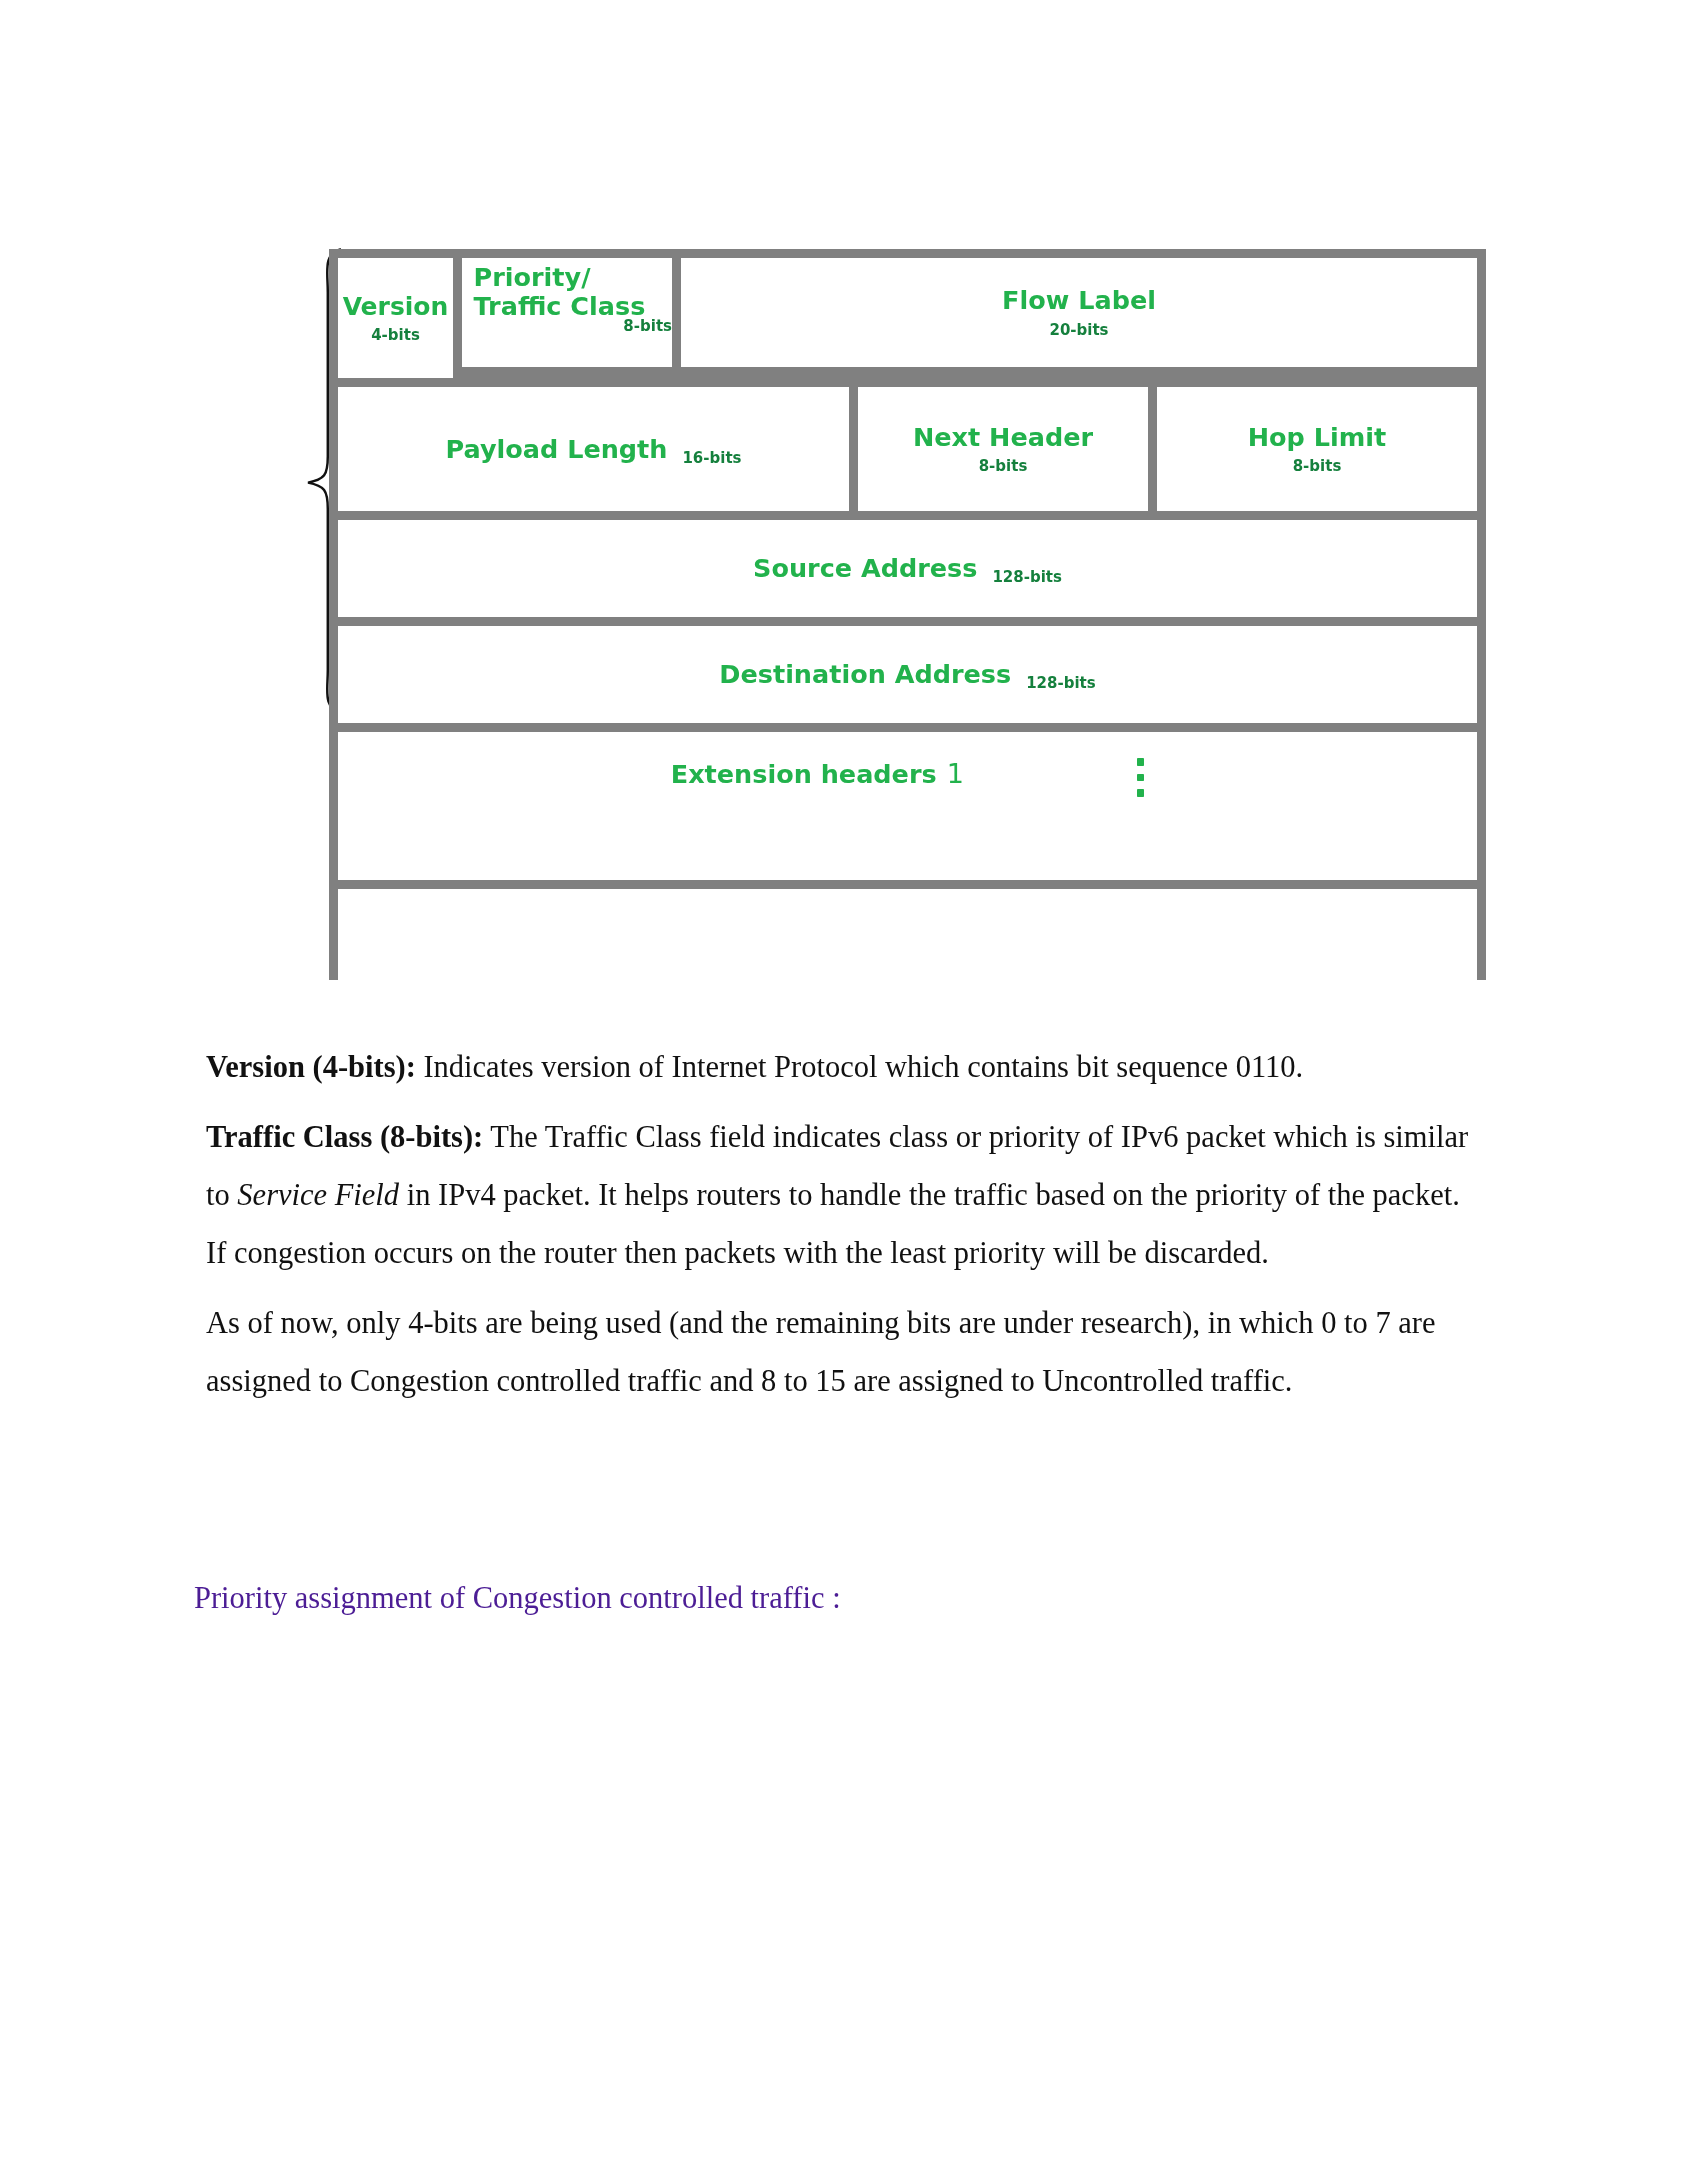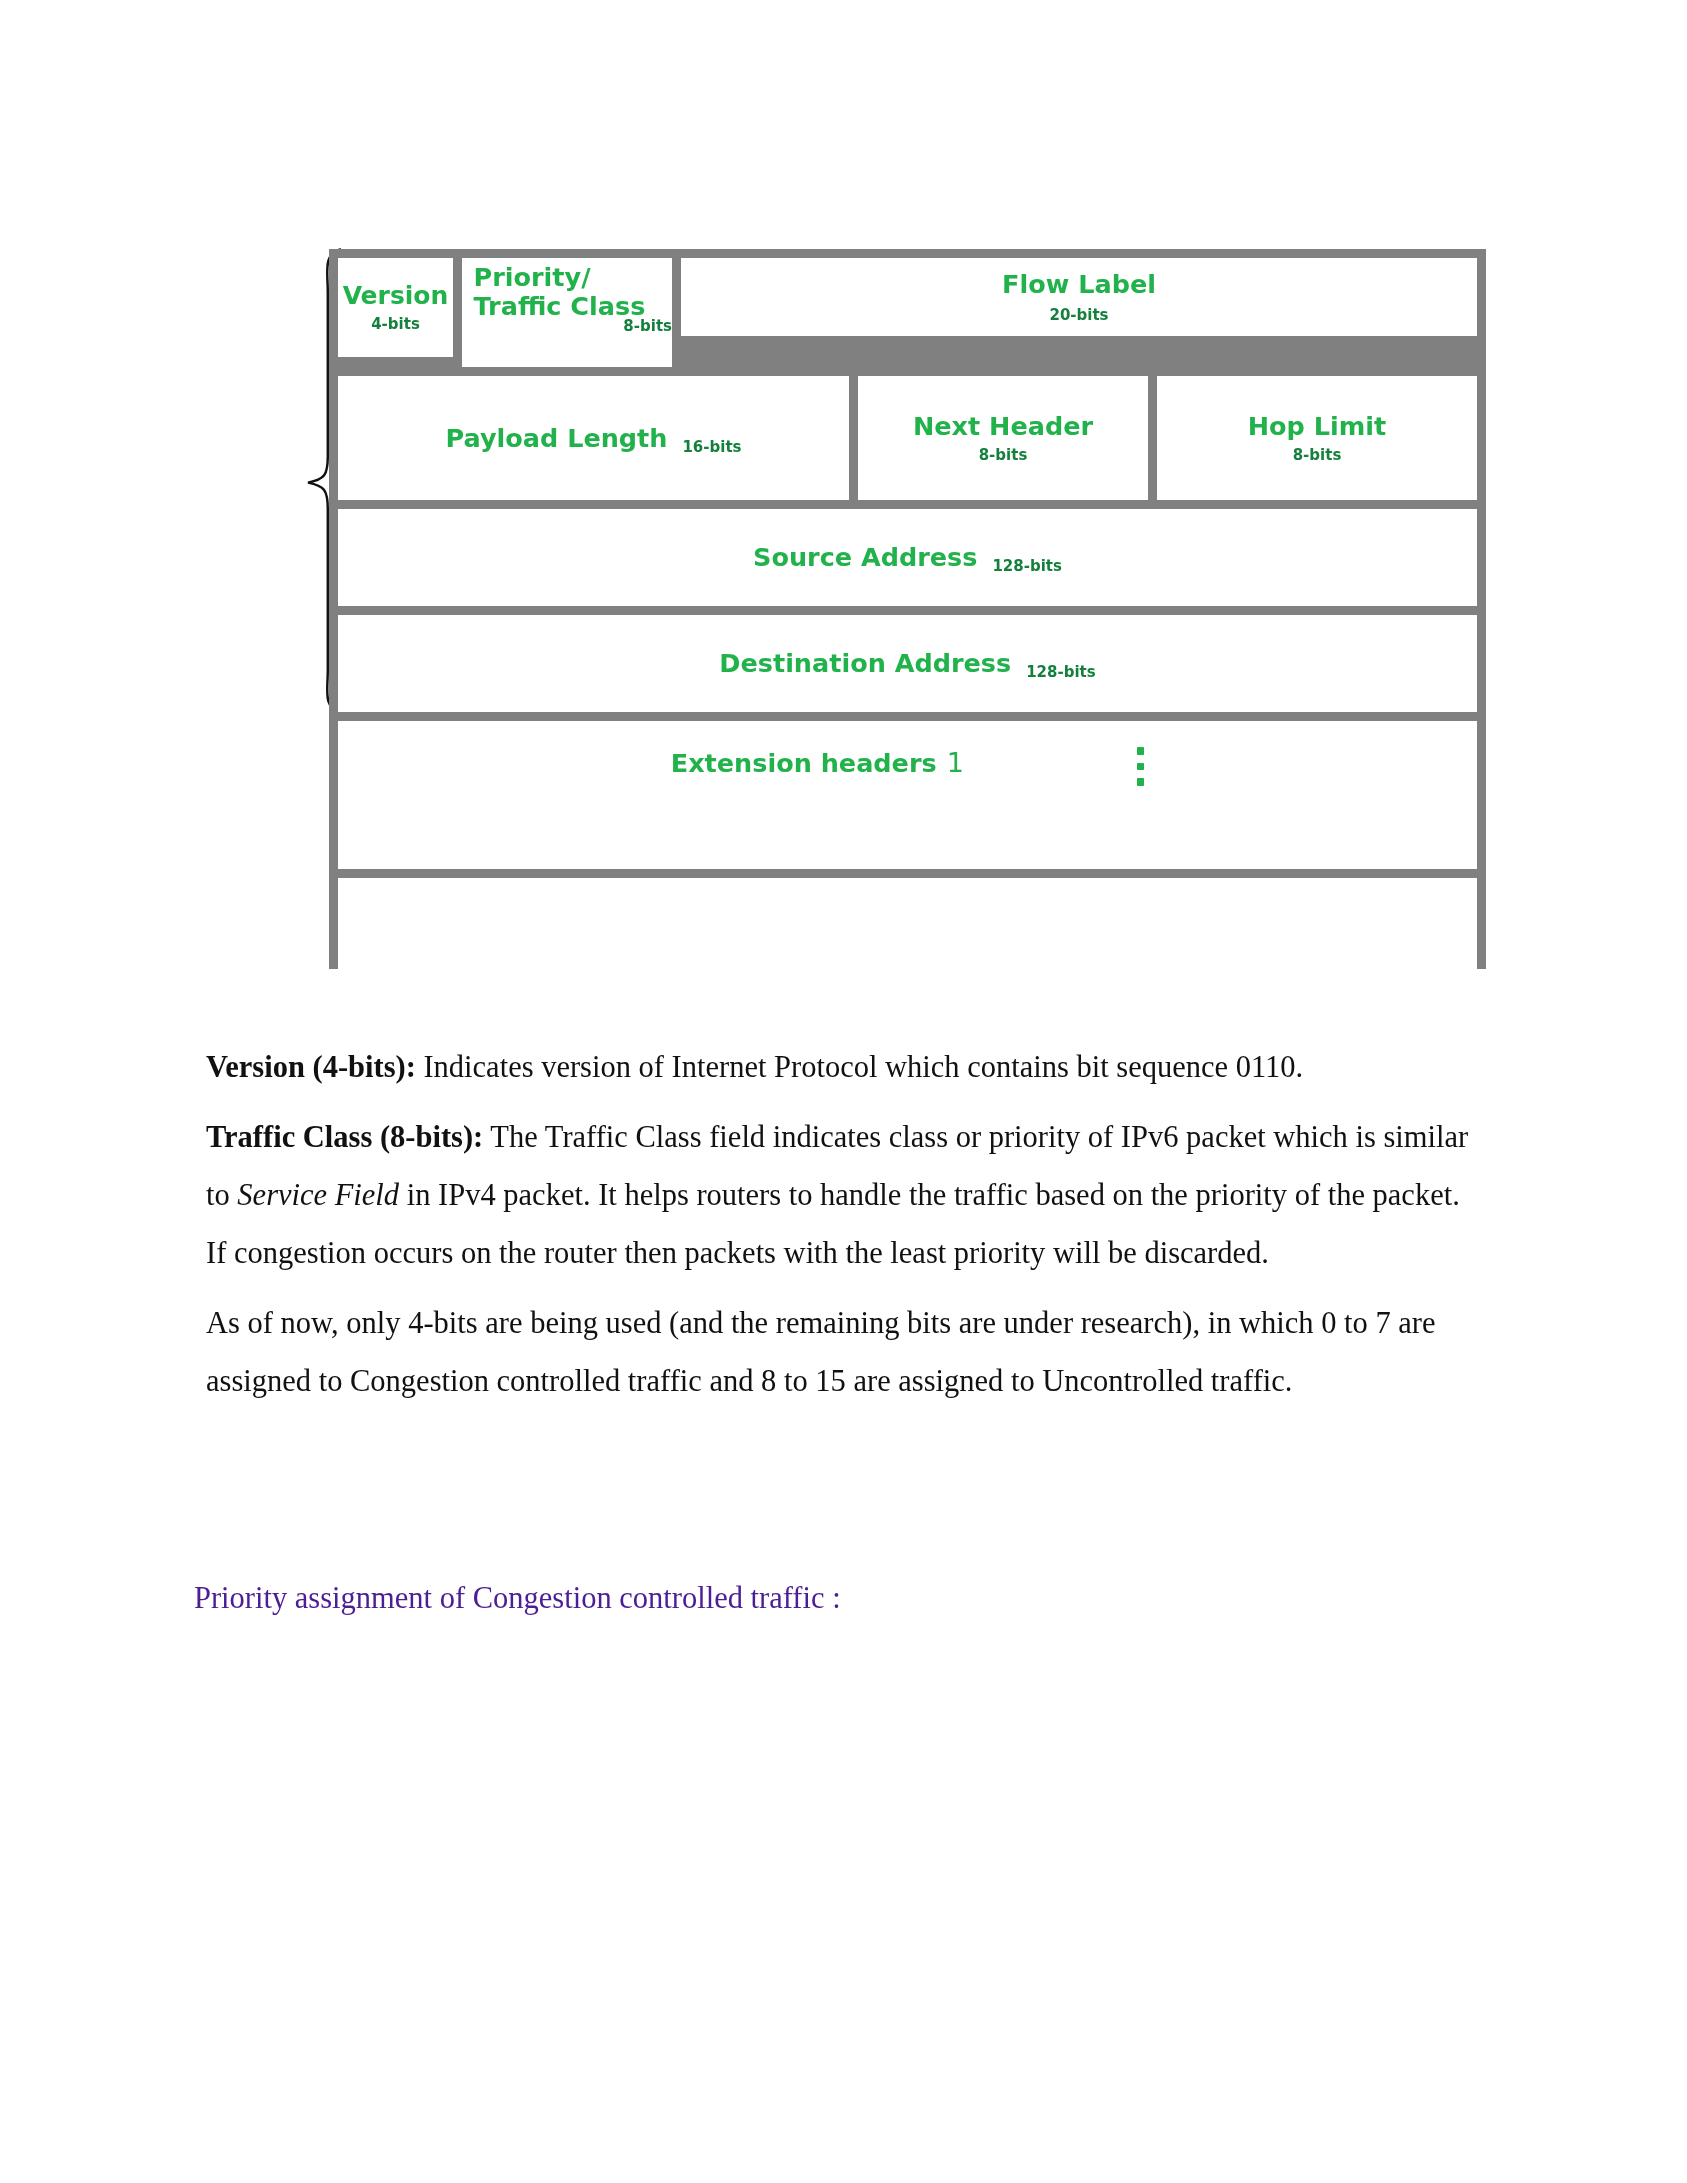--- a/index.html
+++ b/index.html
@@ -83,31 +83,31 @@
   }
   .inline-field{
     display:flex;
     align-items:flex-end;
     gap:15px;
     justify-content:center;
   }
   .inline-field .bits{position:relative;top:3.3px;}
 
   
-  .c-version{width:115px;height:99px;}
+  .c-version{width:115px;height:120px;}
   .c-version .lbl{font-size:25px;}
   .c-version .bits{margin-top:5px;}
 
   
   .c-priority{width:210px;height:109px;align-items:flex-start;justify-content:flex-start;padding:5px 0 0 11.5px;}
   .c-priority .lbl{text-align:left;}
   .c-priority .bits-row{width:100%;text-align:right;padding-right:18px;margin-top:-3.3px;}
 
   
-  .c-flow{flex:1;height:78px;}
+  .c-flow{flex:1;height:109px;}
   .c-flow .stack{display:flex;flex-direction:column;align-items:center;}
   .c-flow .bits{margin-top:6.6px;}
 
   
   .c-payload{width:511px;height:124px;}
   .c-next{width:290px;height:124px;}
   .c-hop{flex:1;height:124px;}
   .c-next .bits,.c-hop .bits{margin-top:5px;}
 
   

